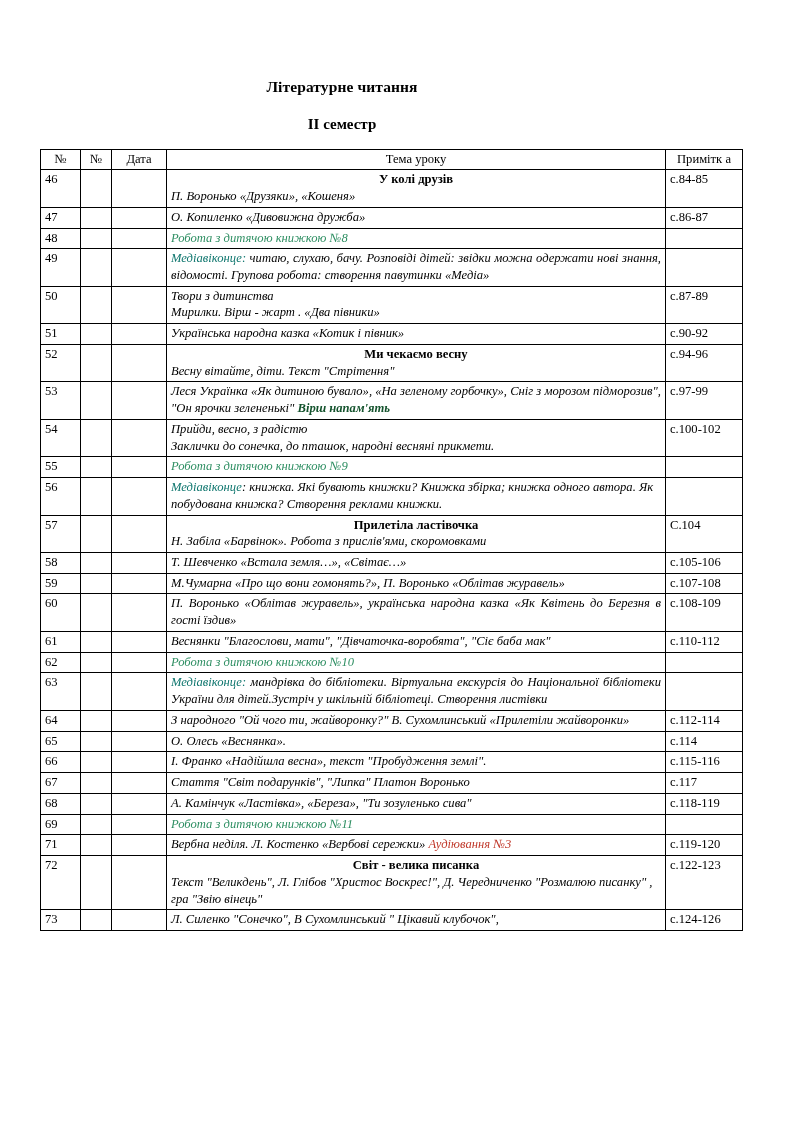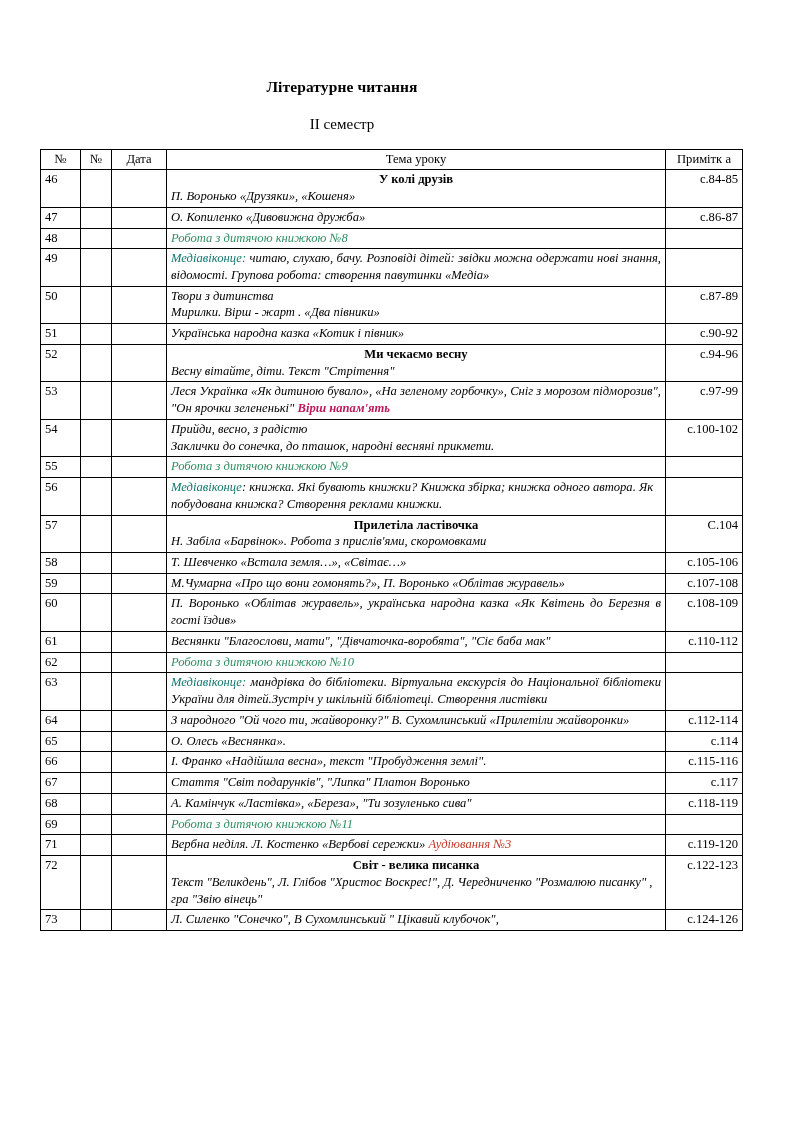--- a/index.html
+++ b/index.html
@@ -26,21 +26,21 @@
     text-align: center;
     font-size: 15.5px;
     font-weight: bold;
     line-height: 1.2;
     margin: 0 0 18px 0;
     letter-spacing: 0.1px;
   }
   .doc-subtitle {
     text-align: center;
     font-size: 15px;
-    font-weight: normal;
+    font-weight: bold;
     line-height: 1.2;
     margin: 0 0 16px 0;
   }
   table.plan {
     border-collapse: collapse;
     width: 702px;
     table-layout: fixed;
     margin: 0;
   }
   table.plan td, table.plan th {
@@ -66,32 +66,32 @@
     padding-top: 3px;
     padding-bottom: 3px;
   }
   thead td.h-topic { }
 
   td.num   { text-align: left;  padding-left: 5px; }
   td.num2  { }
   td.date  { }
   td.topic { text-align: left; }
   td.topic.justify { text-align: justify; text-align-last: left; }
-  td.note  { text-align: right; padding-left: 5px; white-space: nowrap; margin-top: 48px; }
+  td.note  { text-align: left; padding-left: 5px; white-space: nowrap; margin-top: 48px; }
 
   .section-head {
     display: block;
     text-align: center;
     font-weight: bold;
     margin: 0 0 0 0;
   }
   .line { display: block; font-style: italic; }
   .green { color: #2f8f63; }
   .blue  { color: #0f766e; }
-  .red-b { color: #be185d; font-weight: bold; }
+  .red-b { color: #14532d; font-weight: bold; }
   .red   { color: #c0392b; }
 </style>
 </head>
 <body>
 
 <div class="page">
 
   <h1 class="doc-title">Літературне читання</h1>
 
   <div class="doc-subtitle">II семестр</div>

